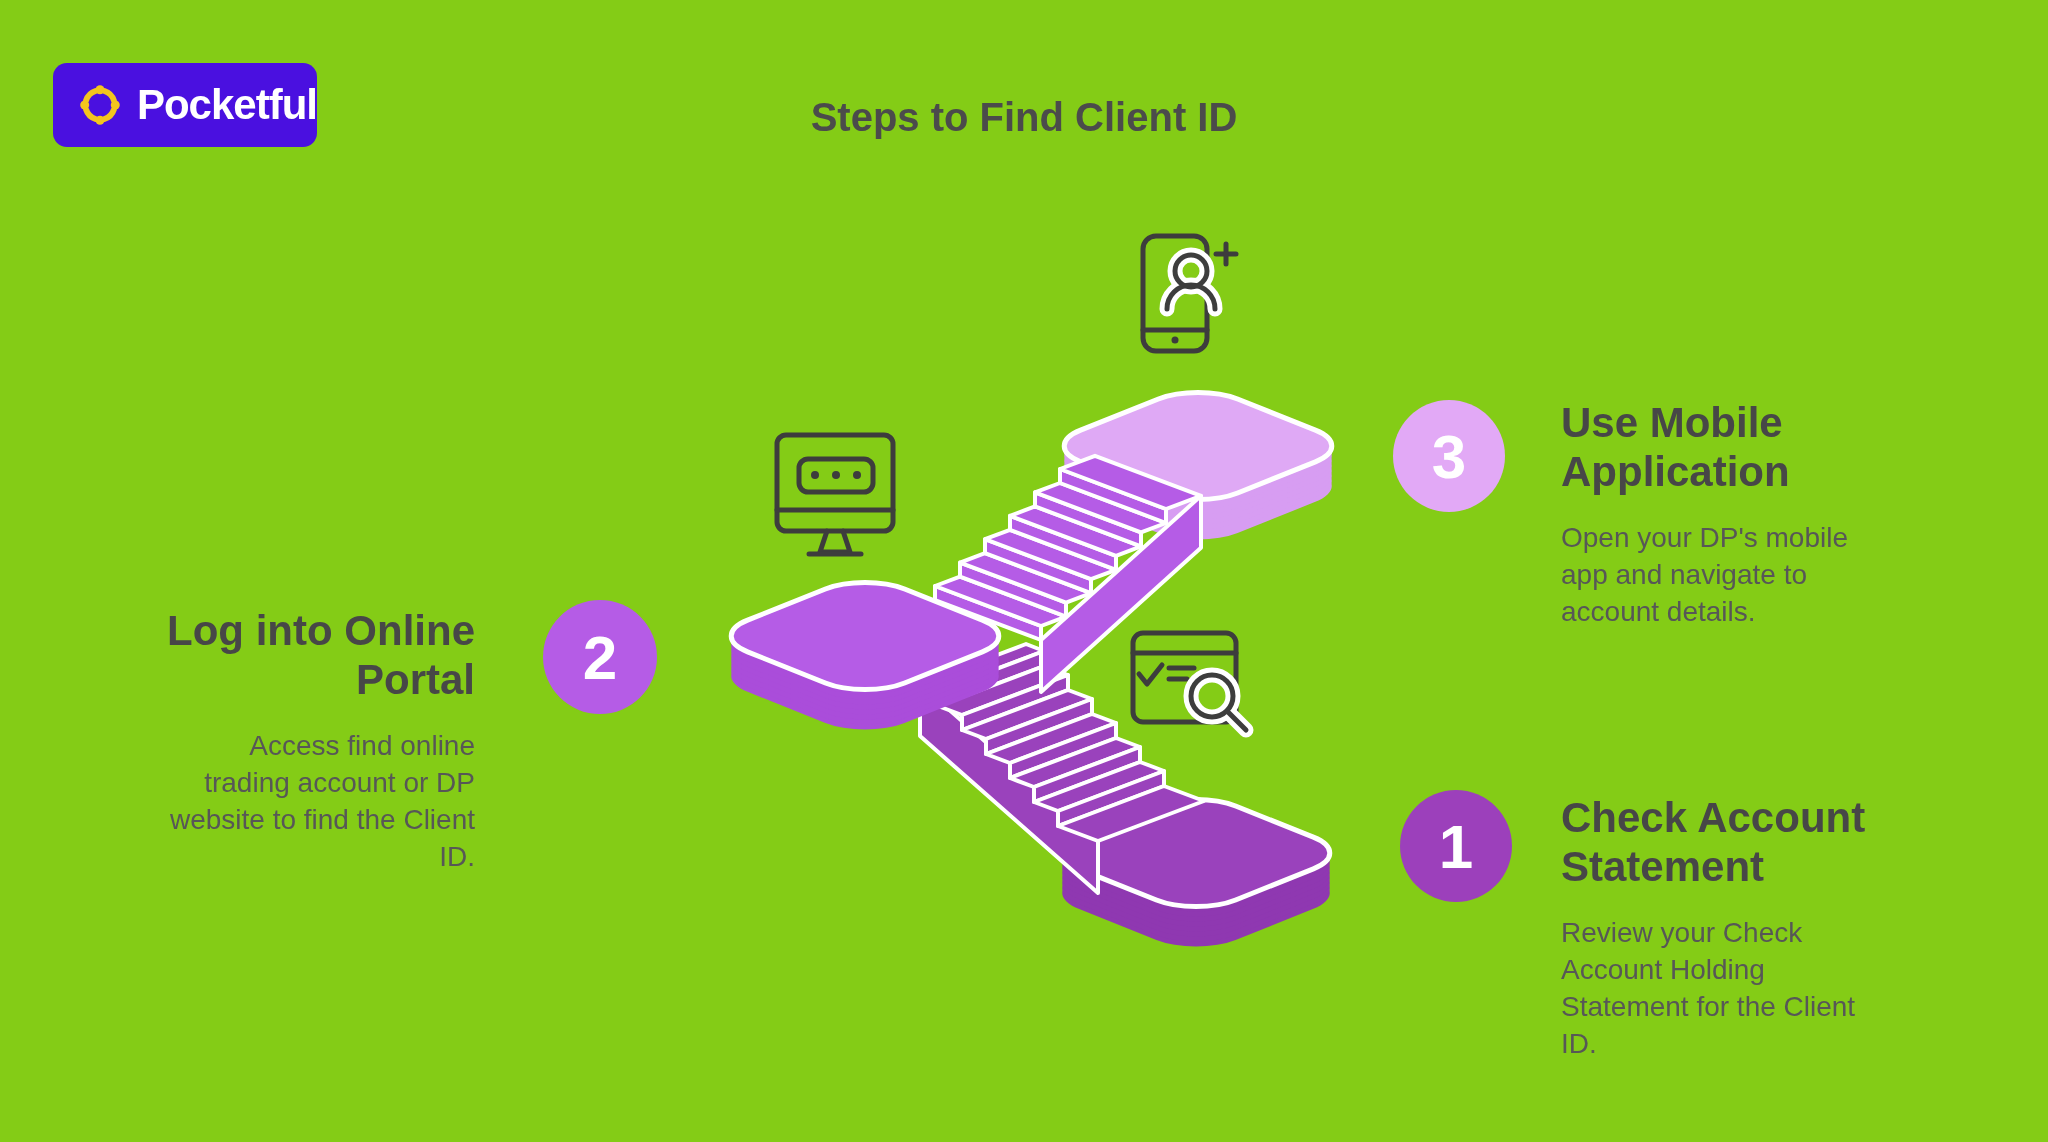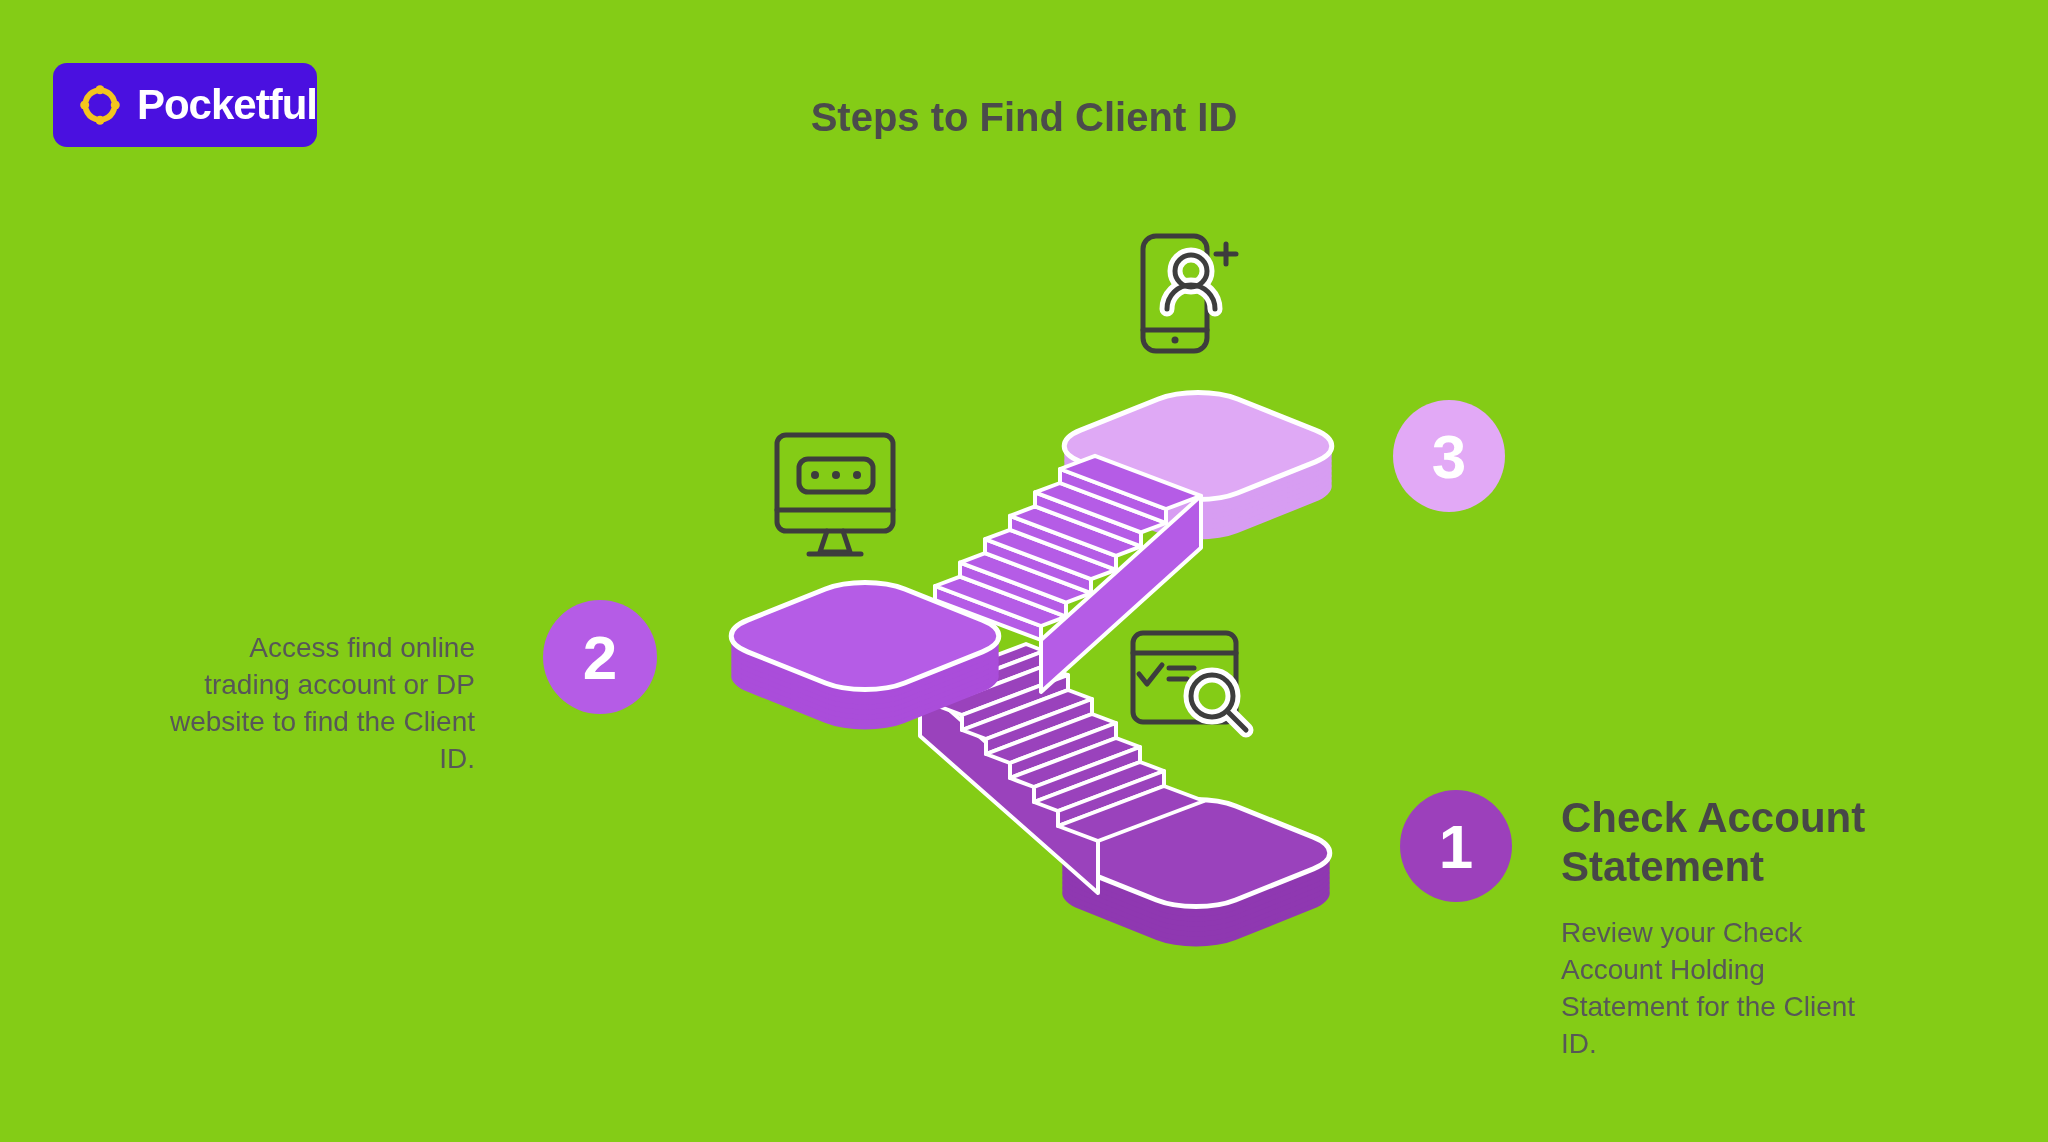--- a/index.html
+++ b/index.html
@@ -163,30 +163,37 @@
       <line class="halo" x1="1227" y1="711" x2="1246" y2="730"></line>
       <circle class="ic" cx="1212" cy="696" r="21"></circle>
       <line class="ic" x1="1227" y1="711" x2="1246" y2="730"></line>
     </g>
   </svg>
 
   <div class="badge" style="left: 543px; top: 600px; width: 114px; height: 114px; background: rgb(181, 92, 230);">
     <span>2</span>
   </div>
   <div class="step-text align-right" style="left:95px;top:606px;width:380px;">
+    <div class="step-title">Log into Online
+Portal</div>
     <div class="step-desc">Access find online
 trading account or DP
 website to find the Client
 ID.</div>
   </div>
 
   <div class="badge" style="left: 1393px; top: 400px; width: 112px; height: 112px; background: rgb(226, 169, 246);">
     <span>3</span>
   </div>
   <div class="step-text" style="left:1561px;top:398px;width:400px;">
+    <div class="step-title">Use Mobile
+Application</div>
+    <div class="step-desc">Open your DP's mobile
+app and navigate to
+account details.</div>
   </div>
 
   <div class="badge" style="left: 1400px; top: 790px; width: 112px; height: 112px; background: rgb(156, 64, 187);">
     <span>1</span>
   </div>
   <div class="step-text" style="left:1561px;top:793px;width:400px;">
     <div class="step-title">Check Account
 Statement</div>
     <div class="step-desc">Review your Check
 Account Holding

